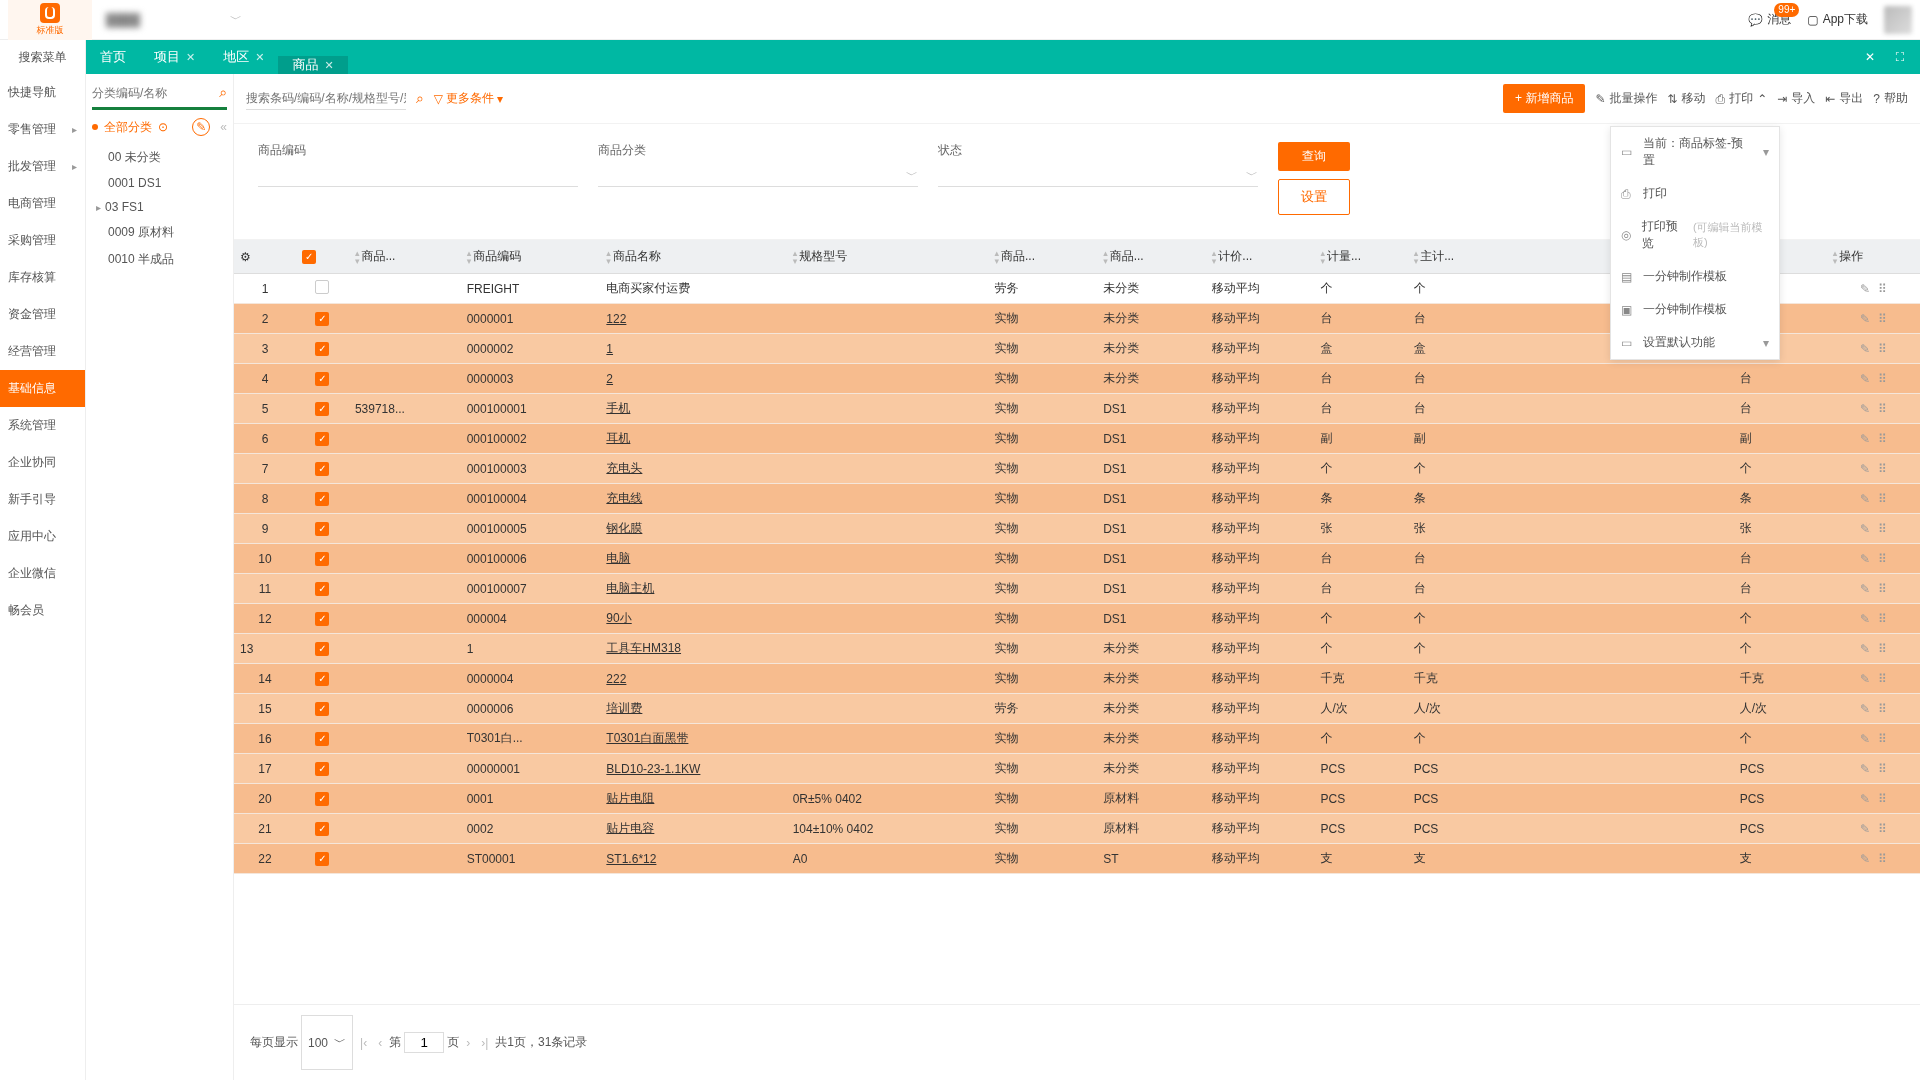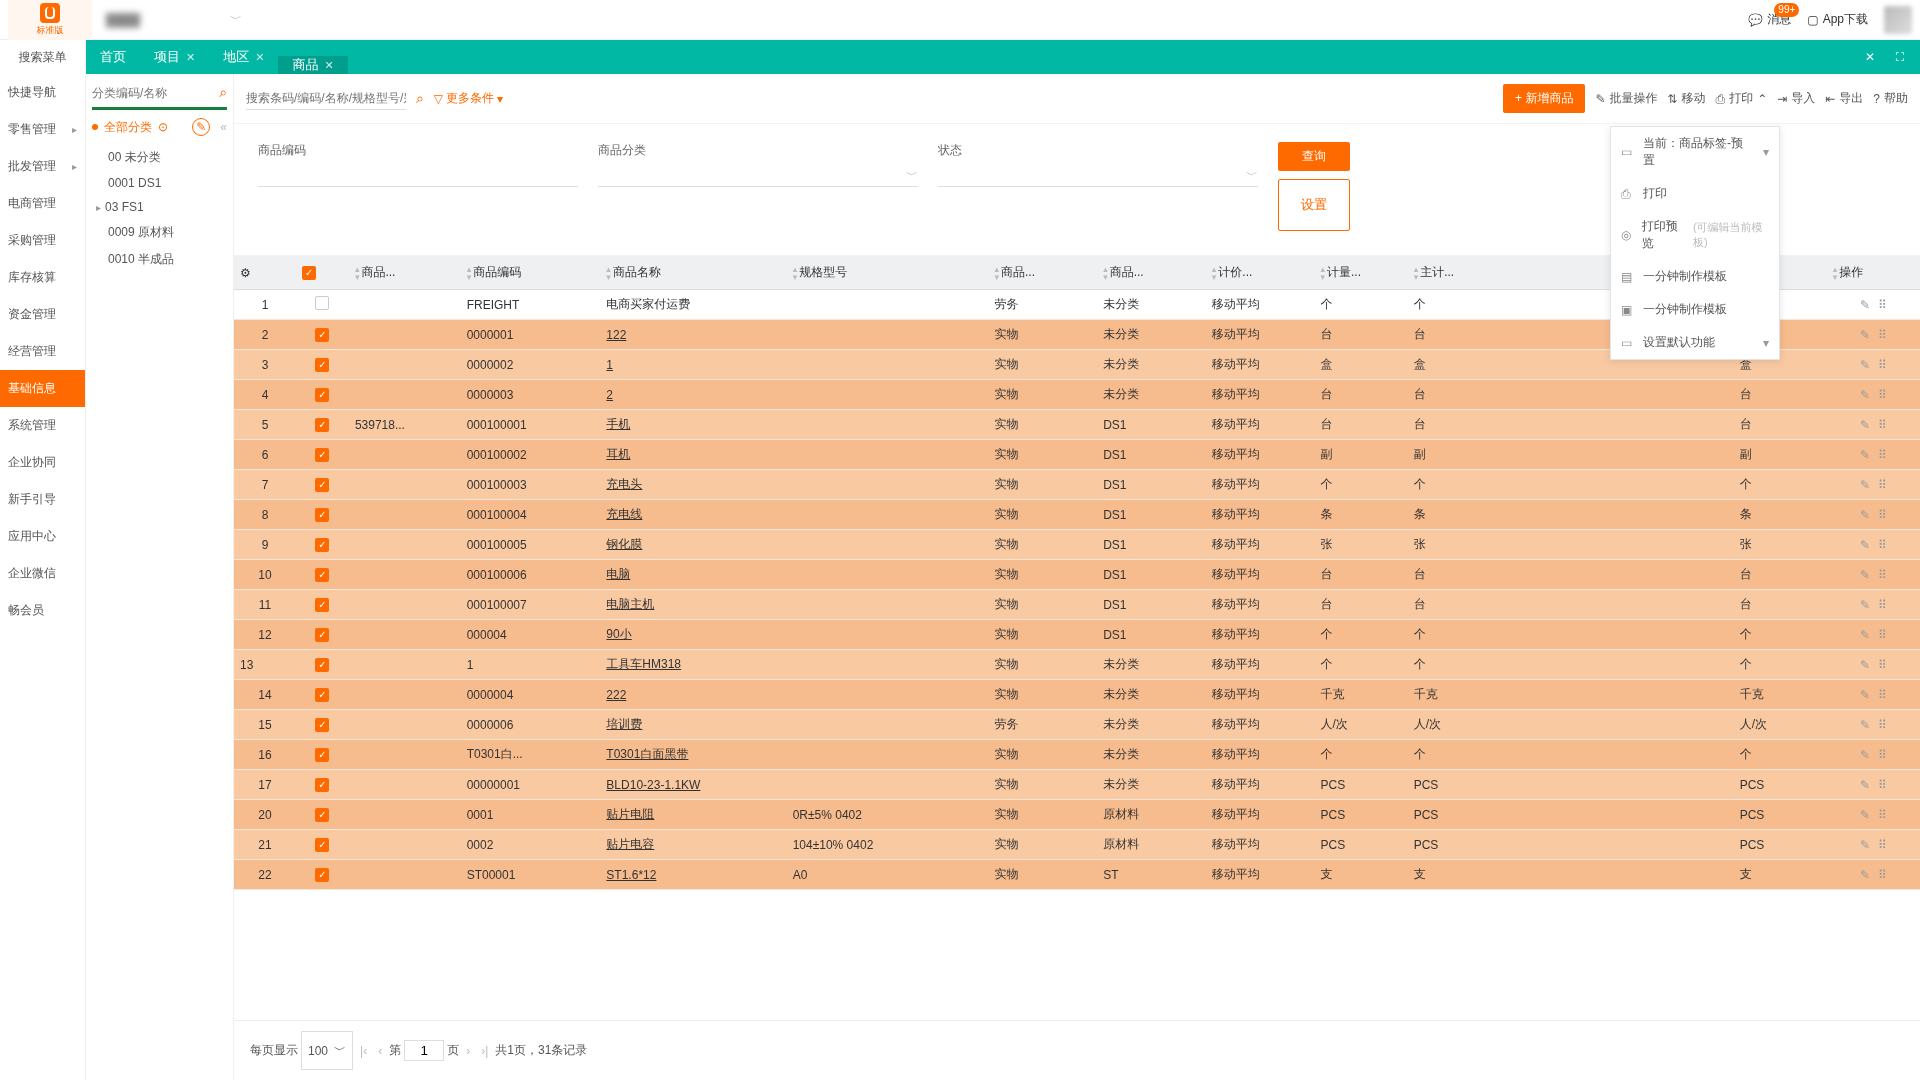--- a/index.html
+++ b/index.html
@@ -55,21 +55,21 @@
 .tb-spacer { flex: 1; }
 .btn-primary { background: #ff6a00; color: #fff; border: none; padding: 6px 12px; border-radius: 2px; cursor: pointer; font-size: 12px; }
 .tb-link { color: #555; display: flex; align-items: center; gap: 4px; cursor: pointer; }
 
 
 .filter-row { padding: 18px 24px 24px; display: flex; gap: 20px; border-bottom: 1px solid #f2f2f2; position: relative; }
 .filter-group { display: flex; flex-direction: column; gap: 6px; flex: 1; }
 .filter-group label { color: #666; }
 .filter-group .fg-input { border: none; border-bottom: 1px solid #ddd; height: 22px; padding: 2px 0; display: flex; align-items: center; justify-content: flex-end; color: #bbb; }
 .filter-actions { width: 72px; display: flex; flex-direction: column; gap: 8px; }
-.btn-outline { border: 1px solid #ff6a00; color: #ff6a00; background: #fff; padding: 16px 14px; border-radius: 2px; cursor: pointer; }
+.btn-outline { border: 1px solid #ff6a00; color: #ff6a00; background: #fff; padding: 8px 14px; border-radius: 2px; cursor: pointer; }
 
 
 .print-menu { position: absolute; top: 2px; right: 140px; width: 170px; background: #fff; border: 1px solid #e4e4e4; box-shadow: 0 2px 8px rgba(0,0,0,.1); z-index: 20; font-size: 12px; }
 .pm-item { padding: 8px 10px; display: flex; align-items: center; gap: 8px; cursor: pointer; color: #555; }
 .pm-item .pm-ic { width: 14px; color: #888; }
 .pm-item.dim span.sub { color: #bbb; font-size: 11px; }
 .pm-item .chev { margin-left: auto; color: #999; }
 
 
 .table-wrap { flex: 1; overflow: auto; }
@@ -80,21 +80,21 @@
 tbody tr.selected td { background: #f9c9a2; }
 tbody tr.selected.alt td { background: #f7bc8e; }
 .chk { width: 14px; height: 14px; background: #ff6a00; border-radius: 2px; display: inline-flex; align-items: center; justify-content: center; color: #fff; font-size: 10px; }
 .chk.empty { background: #fff; border: 1px solid #ccc; }
 .link-cell { color: #333; text-decoration: underline; cursor: pointer; }
 .row-actions { display: flex; gap: 8px; justify-content: center; color: #999; }
 .row-ic { cursor: pointer; }
 
 
 .pagination { padding: 10px 16px; display: flex; align-items: center; justify-content: flex-start; gap: 3px; border-top: 1px solid #eee; font-size: 12px; color: #555; }
-.pg-select { border: 1px solid #ddd; padding: 10px 6px; display: flex; align-items: center; gap: 6px; }
+.pg-select { border: 1px solid #ddd; padding: 18px 6px; display: flex; align-items: center; gap: 6px; }
 .pg-btn { color: #bbb; cursor: pointer; padding: 0 4px; }
 .pg-input { width: 40px; border: 1px solid #ddd; text-align: center; padding: 2px; }
 
 
 </style>
 </head>
 <body>
 
 <div class="topbar">
   <div class="logo-block">

